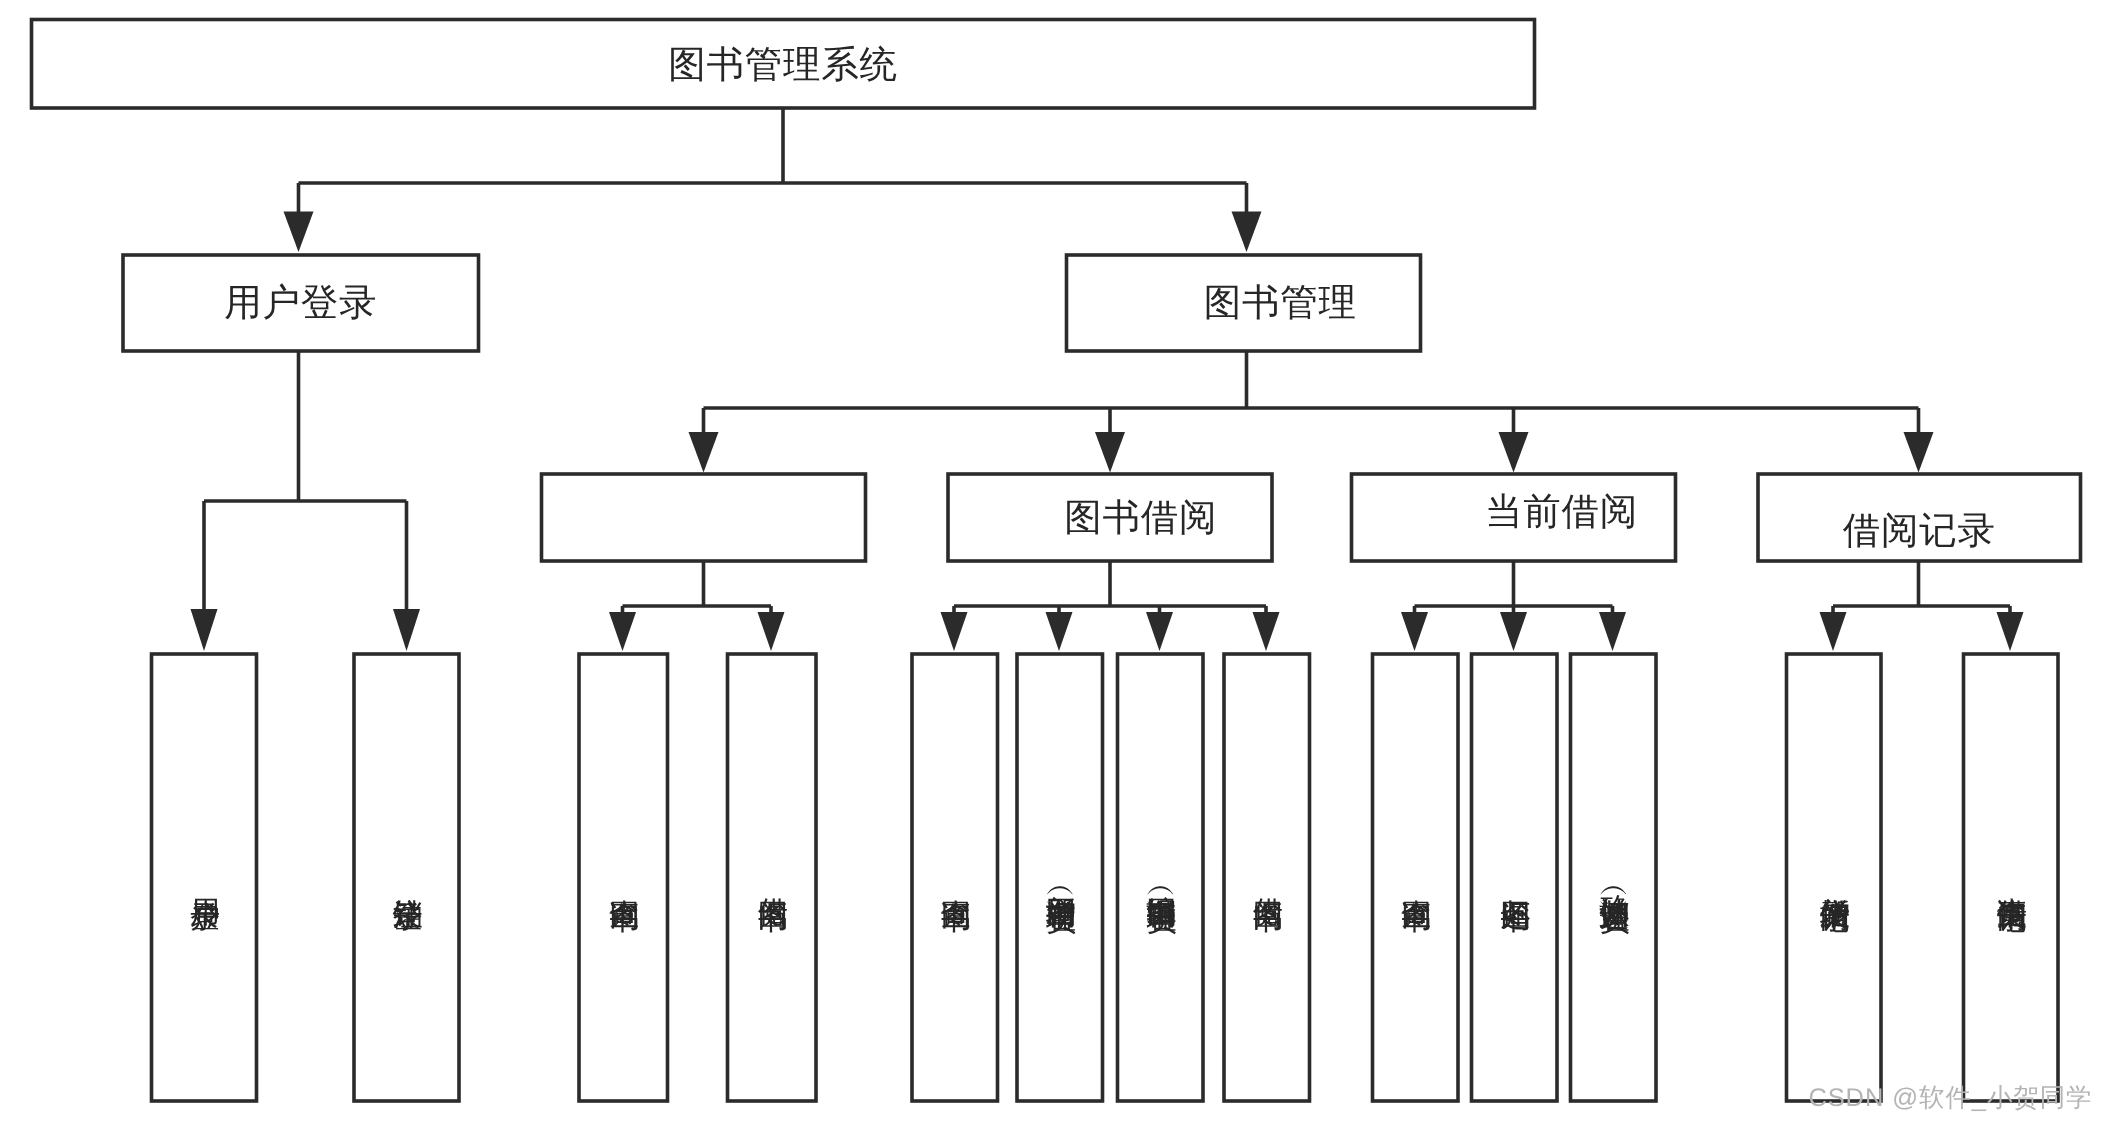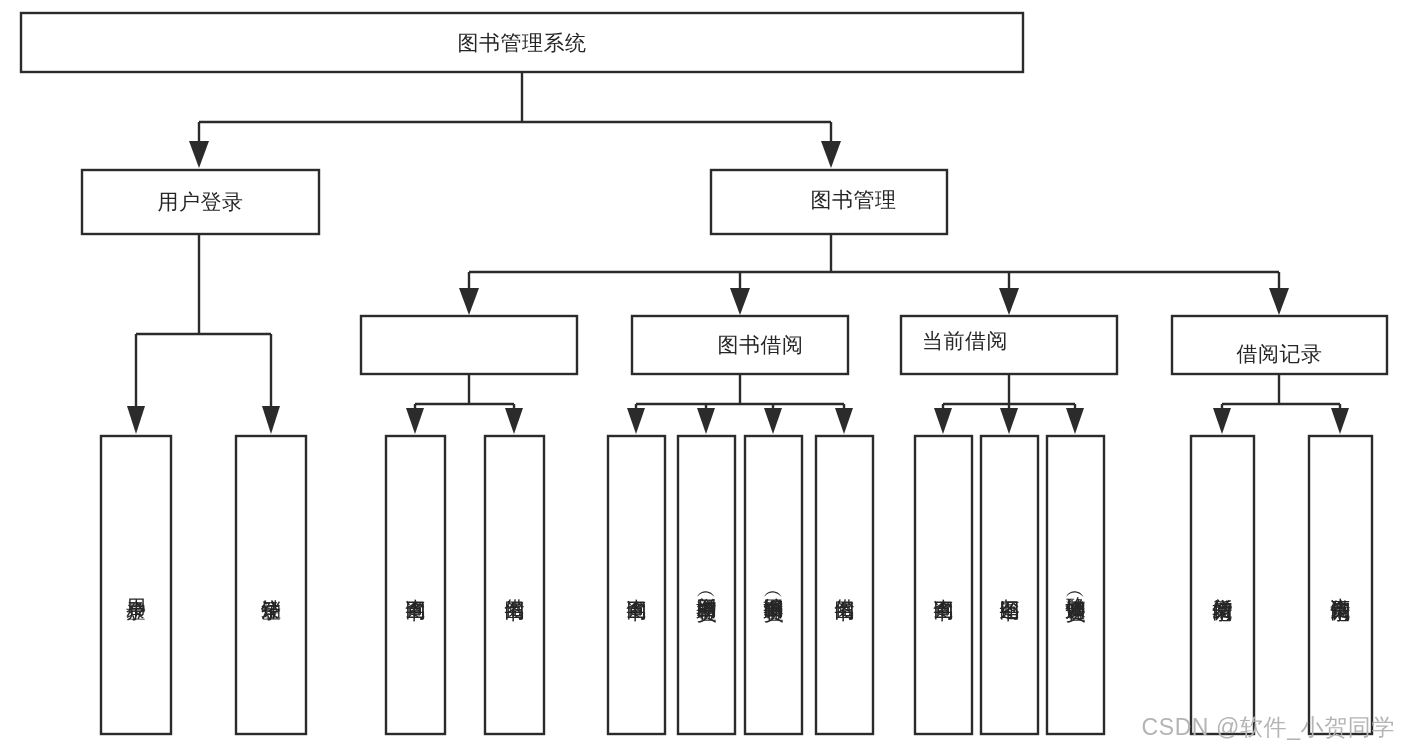--- a/index.html
+++ b/index.html
@@ -40,21 +40,21 @@
   .arrow-head {
     fill: #2b2b2b;
     stroke: none;
   }
   .node-label-h {
     position: absolute;
     display: flex;
     align-items: center;
     justify-content: center;
     color: #262626;
-    font-size: 21px;
+    font-size: 25px;
     line-height: 1.2;
     letter-spacing: 0.5px;
     white-space: nowrap;
     pointer-events: none;
   }
   .node-label-v {
     position: absolute;
     display: flex;
     align-items: center;
     justify-content: center;
@@ -64,21 +64,21 @@
     writing-mode: vertical-rl;
     text-orientation: upright;
     letter-spacing: 1px;
     pointer-events: none;
     overflow: visible;
   }
   .watermark {
     position: absolute;
     right: 10px;
     bottom: 4px;
-    font-size: 23px;
+    font-size: 17px;
     color: #b4b4b4;
     letter-spacing: 0.6px;
     white-space: nowrap;
   }
 </style>
 </head>
 <body>
 
 <div id="diagram-root">
 
@@ -186,24 +186,24 @@
     <rect class="node-box" x="981" y="436" width="57" height="298"></rect>
     <rect class="node-box" x="1047" y="436" width="57" height="298"></rect>
 
     <rect class="node-box" x="1191" y="436" width="63" height="298"></rect>
     <rect class="node-box" x="1309" y="436" width="63" height="298"></rect>
   </svg>
 
   <div class="node-label-h" style="left:21px; top:13px; width:1002px; height:59px;">图书管理系统</div>
 
   <div class="node-label-h" style="left:82px; top:170px; width:237px; height:64px;">用户登录</div>
-  <div class="node-label-h" style="left:711px; top:170px; width:285px; height:64px;font-family:Liberation Mono, monospace;">图书管理</div>
+  <div class="node-label-h" style="left:711px; top:170px; width:285px; height:64px;">图书管理</div>
 
   <div class="node-label-h" style="left:632px; top:316px; width:257px; height:58px;">图书借阅</div>
-  <div class="node-label-h" style="left:857px; top:316px; width:216px; height:50px;">当前借阅</div>
+  <div class="node-label-h" style="left:933px; top:316px; width:216px; height:50px;">当前借阅</div>
   <div class="node-label-h" style="left:1172px; top:316px; width:215px; height:76px;">借阅记录</div>
 
   <div class="node-label-v" style="left:101px; top:436px; width:70px; height:298px;">用户登录</div>
   <div class="node-label-v" style="left:236px; top:436px; width:70px; height:298px;">注销登录</div>
 
   <div class="node-label-v" style="left:386px; top:436px; width:59px; height:298px;">查询图书</div>
   <div class="node-label-v" style="left:485px; top:436px; width:59px; height:298px;">借阅图书</div>
 
   <div class="node-label-v" style="left:608px; top:436px; width:57px; height:298px;">查询图书</div>
   <div class="node-label-v" style="left:678px; top:436px; width:57px; height:298px;">新增图书（管理员）</div>

